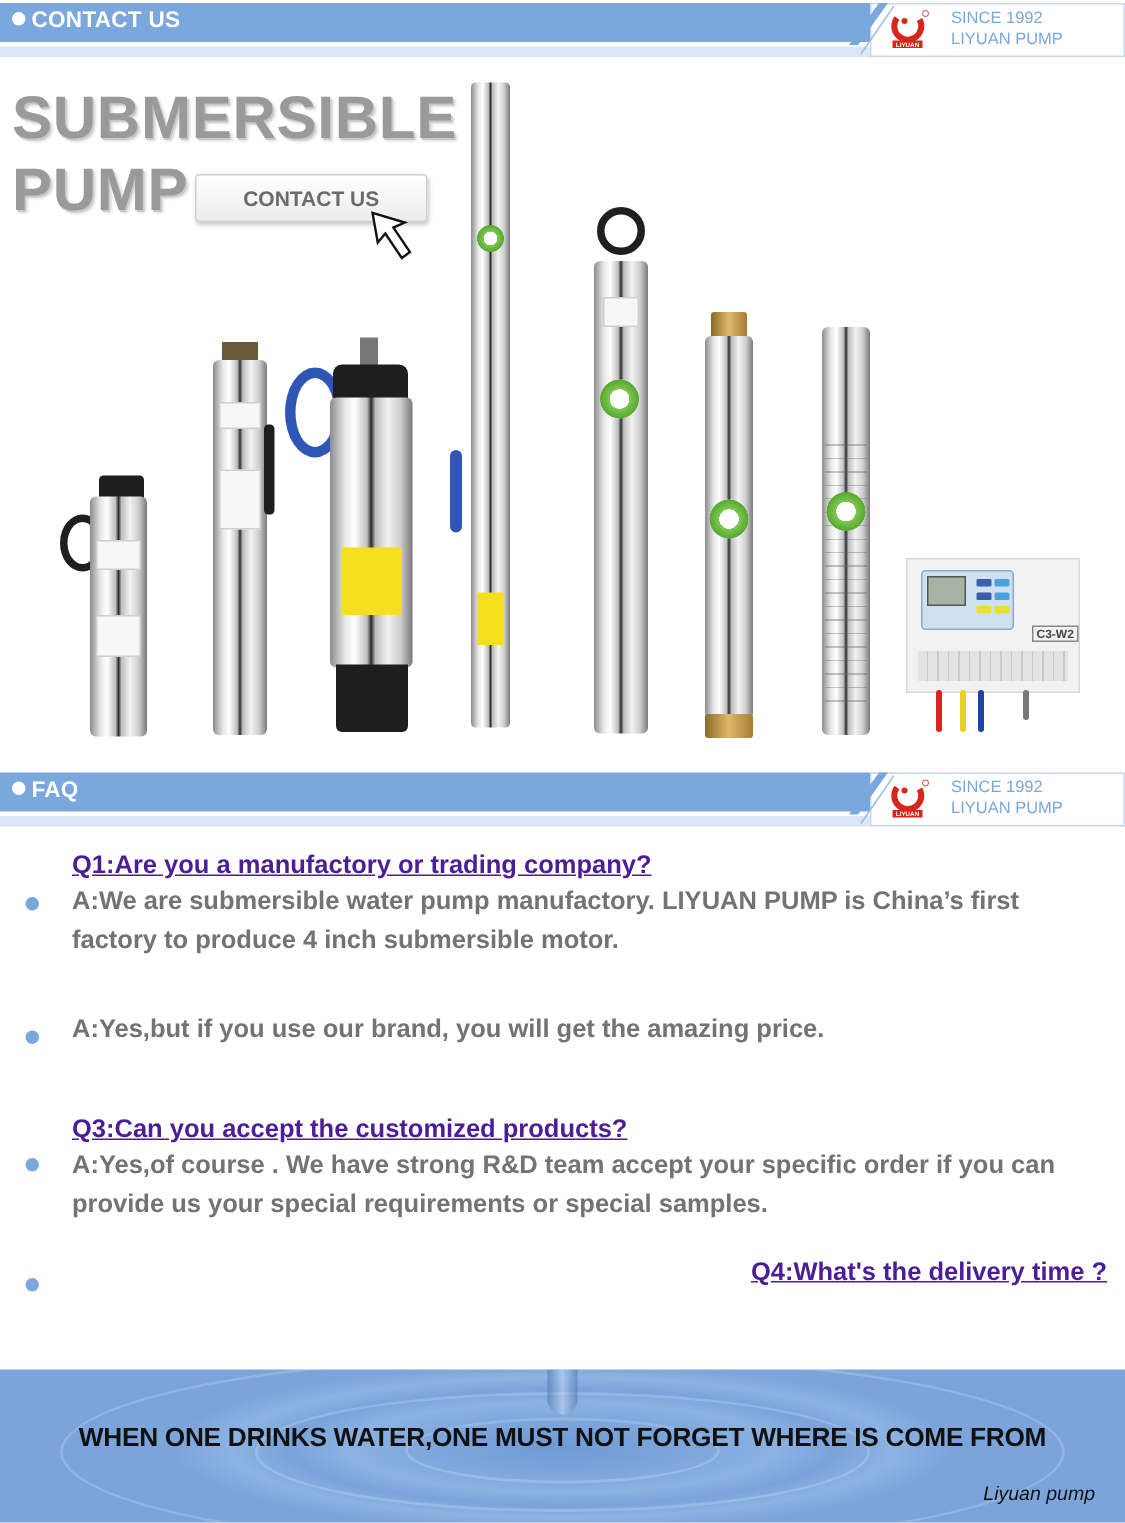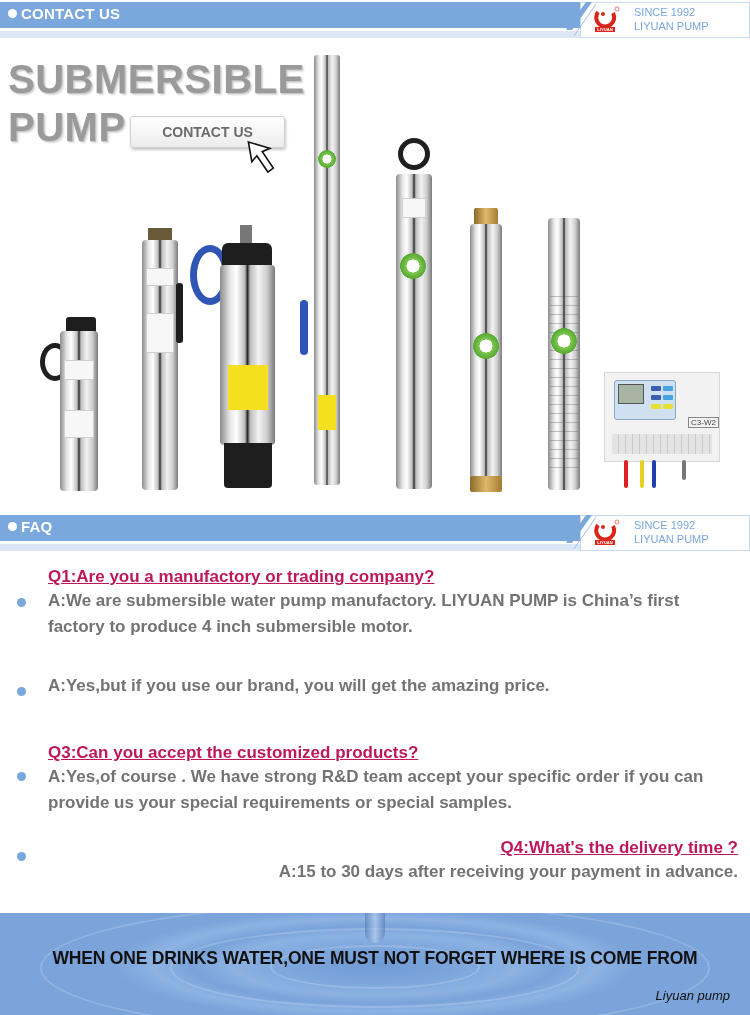--- a/index.html
+++ b/index.html
@@ -30,28 +30,28 @@
     .cable { position: absolute; border-radius: 50%; border: 5px solid #1f1f1f; }
     .cable.blue { border-color: #2f56b5; }
     .brass { position: absolute; background: linear-gradient(90deg, #8b6a2a, #e0b86a, #a57c35); border-radius: 2px; }
     .black-part { position: absolute; background: #1e1e1e; }
 
     .controller { position: absolute; left: 604px; top: 372px; width: 116px; height: 120px; }
     .ctrl-box { position: absolute; left: 0; top: 0; width: 116px; height: 90px; background: #f2f2f2; border: 1px solid #d8d8d8; }
     .ctrl-panel { position: absolute; left: 10px; top: 8px; width: 62px; height: 40px; background: #cfe0f0; border: 1px solid #8aa8c8; border-radius: 3px; }
     .ctrl-screen { position: absolute; left: 14px; top: 12px; width: 26px; height: 20px; background: #a7b4a3; border: 1px solid #555; }
     .ctrl-key { position: absolute; width: 10px; height: 5px; border-radius: 1px; }
-    .ctrl-model { position: absolute; left: 84px; top: 45px; font-size: 8px; font-weight: normal; color: #444; border: 1px solid #888; padding: 0 2px; }
+    .ctrl-model { position: absolute; left: 84px; top: 45px; font-size: 8px; font-weight: bold; color: #444; border: 1px solid #888; padding: 0 2px; }
     .ctrl-fins { position: absolute; left: 8px; top: 62px; width: 100px; height: 20px; background: repeating-linear-gradient(90deg, #e3e3e3 0 6px, #c9c9c9 6px 7px); }
     .wire { position: absolute; width: 4px; border-radius: 2px; }
 
     
     .faq-item { position: absolute; left: 48px; width: 690px; }
     .faq-bullet { position: absolute; left: 17px; width: 9px; height: 9px; border-radius: 50%; background: #7aa7dc; }
-    .faq-q { color: #be185d; font-weight: bold; font-size: 17px; text-decoration: underline; line-height: 22px; display: block; }
+    .faq-q { color: #4c1d95; font-weight: bold; font-size: 17px; text-decoration: underline; line-height: 22px; display: block; }
     .faq-a { color: #737373; font-weight: bold; font-size: 17px; line-height: 26px; display: block; }
 
     
     .footer { position: absolute; left: 0; top: 913px; width: 750px; height: 102px; background:
       radial-gradient(ellipse 260px 55px at 375px 52px, #6f9ad4 0%, #7ea7dc 35%, #8cb2e2 55%, #79a3da 70%, #8db3e3 85%, #7ba4da 100%); overflow: hidden; }
     .ripple { position: absolute; border-radius: 50%; border: 2px solid rgba(255,255,255,0.18); }
     .drop { position: absolute; left: 365px; top: 0; width: 20px; height: 30px; background: linear-gradient(90deg, rgba(80,120,180,0.6), rgba(200,220,245,0.5), rgba(80,120,180,0.6)); border-radius: 0 0 10px 10px; }
     .footer-motto { position: absolute; left: 0; top: 35px; width: 750px; text-align: center; color: #111; font-weight: bold; font-size: 17.5px; letter-spacing: -0.2px; }
     .footer-sign { position: absolute; right: 20px; top: 75px; color: #111; font-style: italic; font-size: 13px; }
   </style>
@@ -194,21 +194,20 @@
 
 <div class="faq-bullet" style="top:772px;"></div>
 <div class="faq-item" style="top:742px;">
   <span class="faq-q">Q3:Can you accept the customized products?</span>
   <span class="faq-a">A:Yes,of course . We have strong R&amp;D team accept your specific order if you can provide us your special requirements or special samples.</span>
 </div>
 
 <div class="faq-bullet" style="top:852px;"></div>
 <div class="faq-item" style="top:837px;text-align:right;">
   <span class="faq-q">Q4:What's the delivery time ?</span>
-  <span class="faq-a">A:15 to 30 days after receiving your payment in advance.</span>
 </div>
 
 <div class="footer">
   <div class="ripple" style="left:-100px;top:-40px;width:950px;height:190px;"></div>
   <div class="ripple" style="left:40px;top:-10px;width:670px;height:130px;"></div>
   <div class="ripple" style="left:170px;top:15px;width:410px;height:80px;"></div>
   <div class="ripple" style="left:270px;top:32px;width:210px;height:44px;"></div>
   <div class="drop"></div>
   <div class="footer-motto">WHEN ONE DRINKS WATER,ONE MUST NOT FORGET WHERE IS COME FROM</div>
   <div class="footer-sign">Liyuan pump</div>

